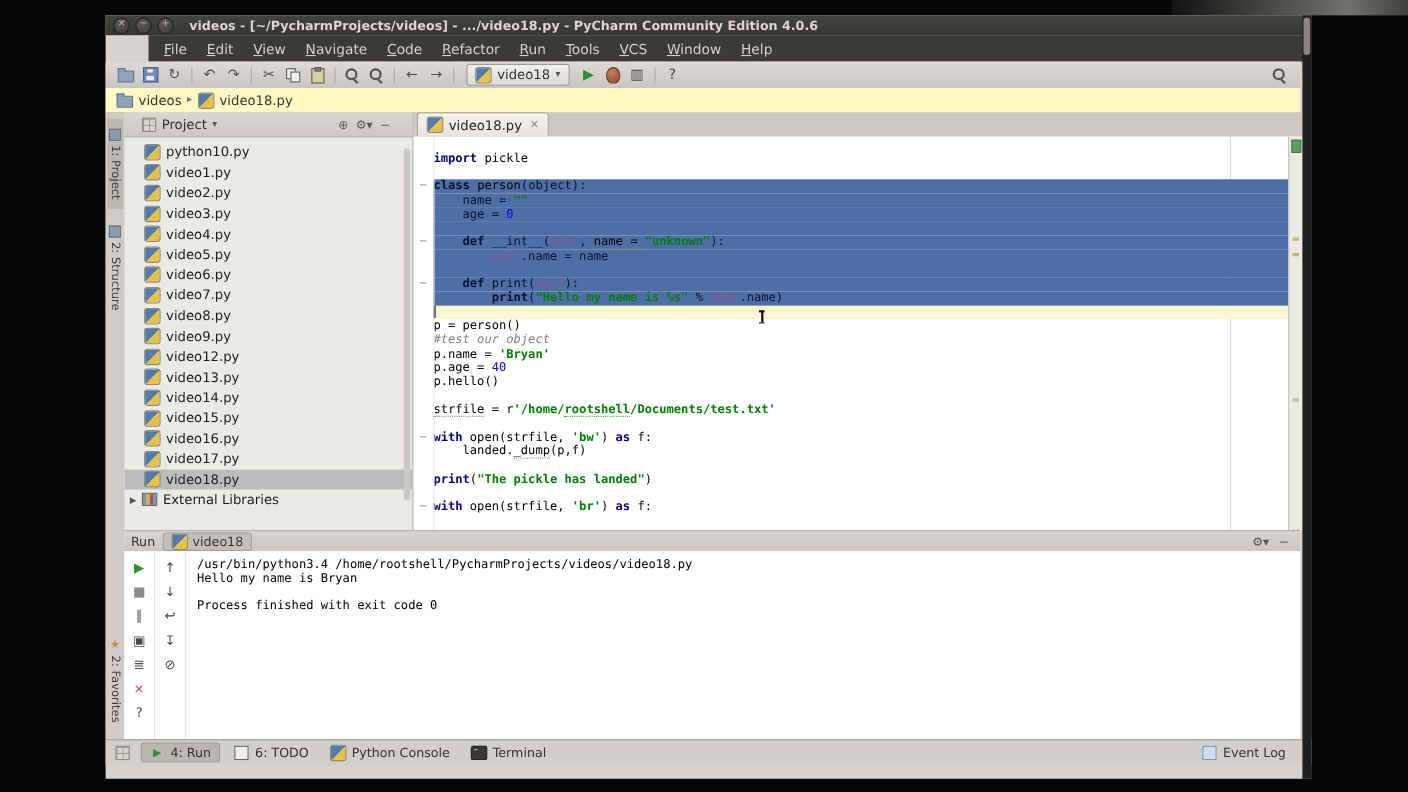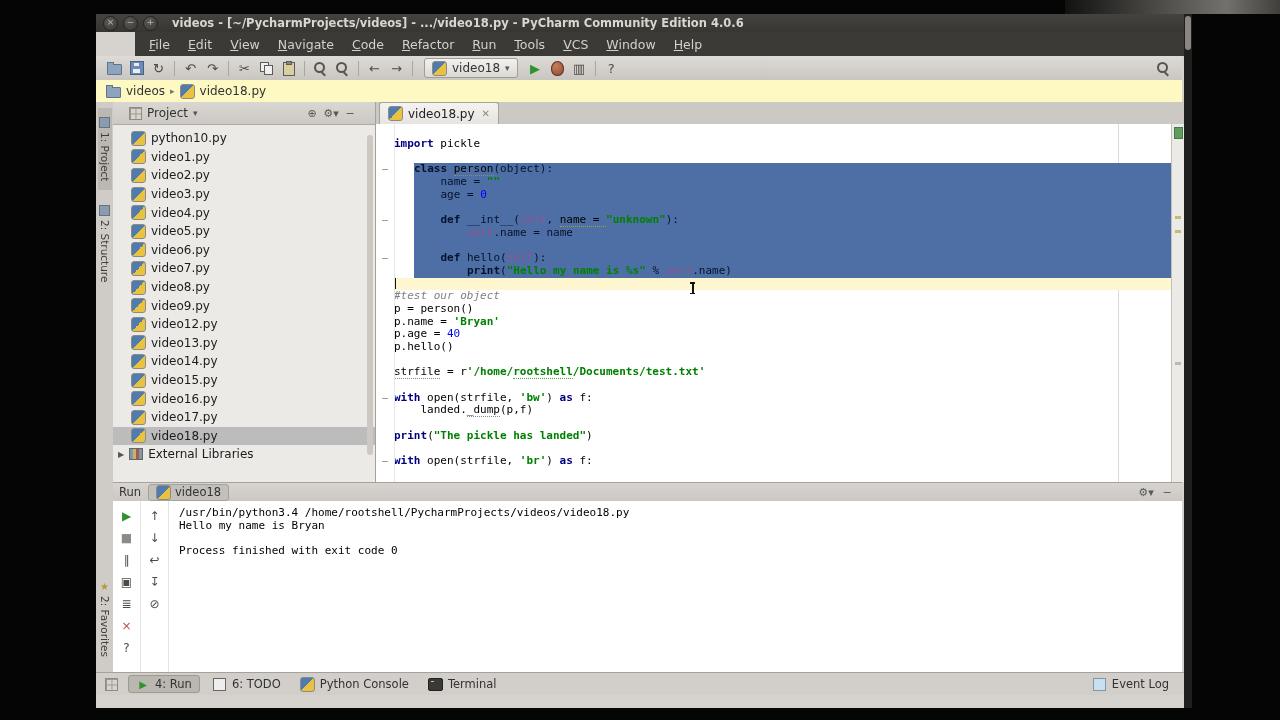--- a/index.html
+++ b/index.html
@@ -66,21 +66,21 @@
               background:linear-gradient(#f5f3f0,#e7e4e0);border:1px solid #a5a19b;border-bottom:none;
               border-radius:3px 3px 0 0;font-size:12px;color:#222;}
   .tab-close{color:#8a8882;font-size:10px;margin-left:2px;}
   .code-area{position:absolute;left:0;top:22px;right:0;bottom:0;background:#fff;overflow:hidden;padding-top:14px;}
   .code-area::before{content:"";position:absolute;left:742px;top:0;bottom:0;width:1px;background:#dadada;}
   .code-area::after{content:"";position:absolute;left:18px;top:0;bottom:0;width:1px;background:#e7e7e7;}
   .code-row{display:flex;height:12.7px;position:relative;}
   .gutter-cell{width:18px;flex:none;text-align:center;font-size:9px;color:#7a7873;line-height:12.7px;}
   .code-cell{flex:1;margin-right:12px;white-space:pre;font-family:"DejaVu Sans Mono","Liberation Mono",monospace;
              font-size:11px;line-height:12.7px;color:#000;}
-  .code-row.sel .code-cell{background:#4d6fa5;margin-left:20px;}
+  .code-row.sel .code-cell{background:#4d6fa5;}
   .code-row.cur .code-cell{background:#fdf6cf;}
   .c-k{color:#000080;font-weight:bold;} .c-s{color:#008000;font-weight:bold;}
   .c-c{color:#808080;font-style:italic;} .c-n{color:#0000ff;} .c-f{color:#94558d;} .c-p{color:#000;}
   .c-u{border-bottom:1px dotted #8a8a8a;}
   .c-su{color:#008000;font-weight:bold;border-bottom:1px dotted #4fa04f;}
   .c-w{border-bottom:1px dotted #a99c34;}
   .sel .c-p,.sel .c-k{color:#06122b;} 
   .caret{display:inline-block;width:1.5px;height:11px;background:#111;vertical-align:middle;}
   .annotation-bar{position:absolute;top:22px;right:0;width:12px;bottom:0;background:#eceae7;border-left:1px solid #c3bfb9;}
   .ann-ok{position:absolute;top:3px;left:2px;width:7px;height:10px;background:#5f9e5f;border:1px solid #417f41;}
@@ -379,37 +379,37 @@
           <div class="code-row sel">
             <span class="gutter-cell"></span>
             <span class="code-cell"><span class="c-p">        </span><span class="c-f">self</span><span class="c-p">.name = name</span></span>
           </div>
           <div class="code-row sel">
             <span class="gutter-cell"></span>
             <span class="code-cell"></span>
           </div>
           <div class="code-row sel">
             <span class="gutter-cell">−</span>
-            <span class="code-cell"><span class="c-p">    </span><span class="c-k">def</span><span class="c-p"> hello(</span><span class="c-f">self</span><span class="c-p">):</span></span>
+            <span class="code-cell"><span class="c-p">    </span><span class="c-k">def</span><span class="c-p"> print(</span><span class="c-f">self</span><span class="c-p">):</span></span>
           </div>
           <div class="code-row sel">
             <span class="gutter-cell"></span>
             <span class="code-cell"><span class="c-p">        </span><span class="c-k">print</span><span class="c-p">(</span><span class="c-s">"Hello my name is %s"</span><span class="c-p"> % </span><span class="c-f">self</span><span class="c-p">.name)</span></span>
           </div>
           <div class="code-row cur">
             <span class="gutter-cell"></span>
             <span class="code-cell"><span class="caret"></span></span>
           </div>
           <div class="code-row">
             <span class="gutter-cell"></span>
+            <span class="code-cell"><span class="c-p">p = person()</span></span>
+          </div>
+          <div class="code-row">
+            <span class="gutter-cell"></span>
             <span class="code-cell"><span class="c-c">#test our object</span></span>
-          </div>
-          <div class="code-row">
-            <span class="gutter-cell"></span>
-            <span class="code-cell"><span class="c-p">p = person()</span></span>
           </div>
           <div class="code-row">
             <span class="gutter-cell"></span>
             <span class="code-cell"><span class="c-p">p.name = </span><span class="c-s">'Bryan'</span></span>
           </div>
           <div class="code-row">
             <span class="gutter-cell"></span>
             <span class="code-cell"><span class="c-p">p.age = </span><span class="c-n">40</span></span>
           </div>
           <div class="code-row">

